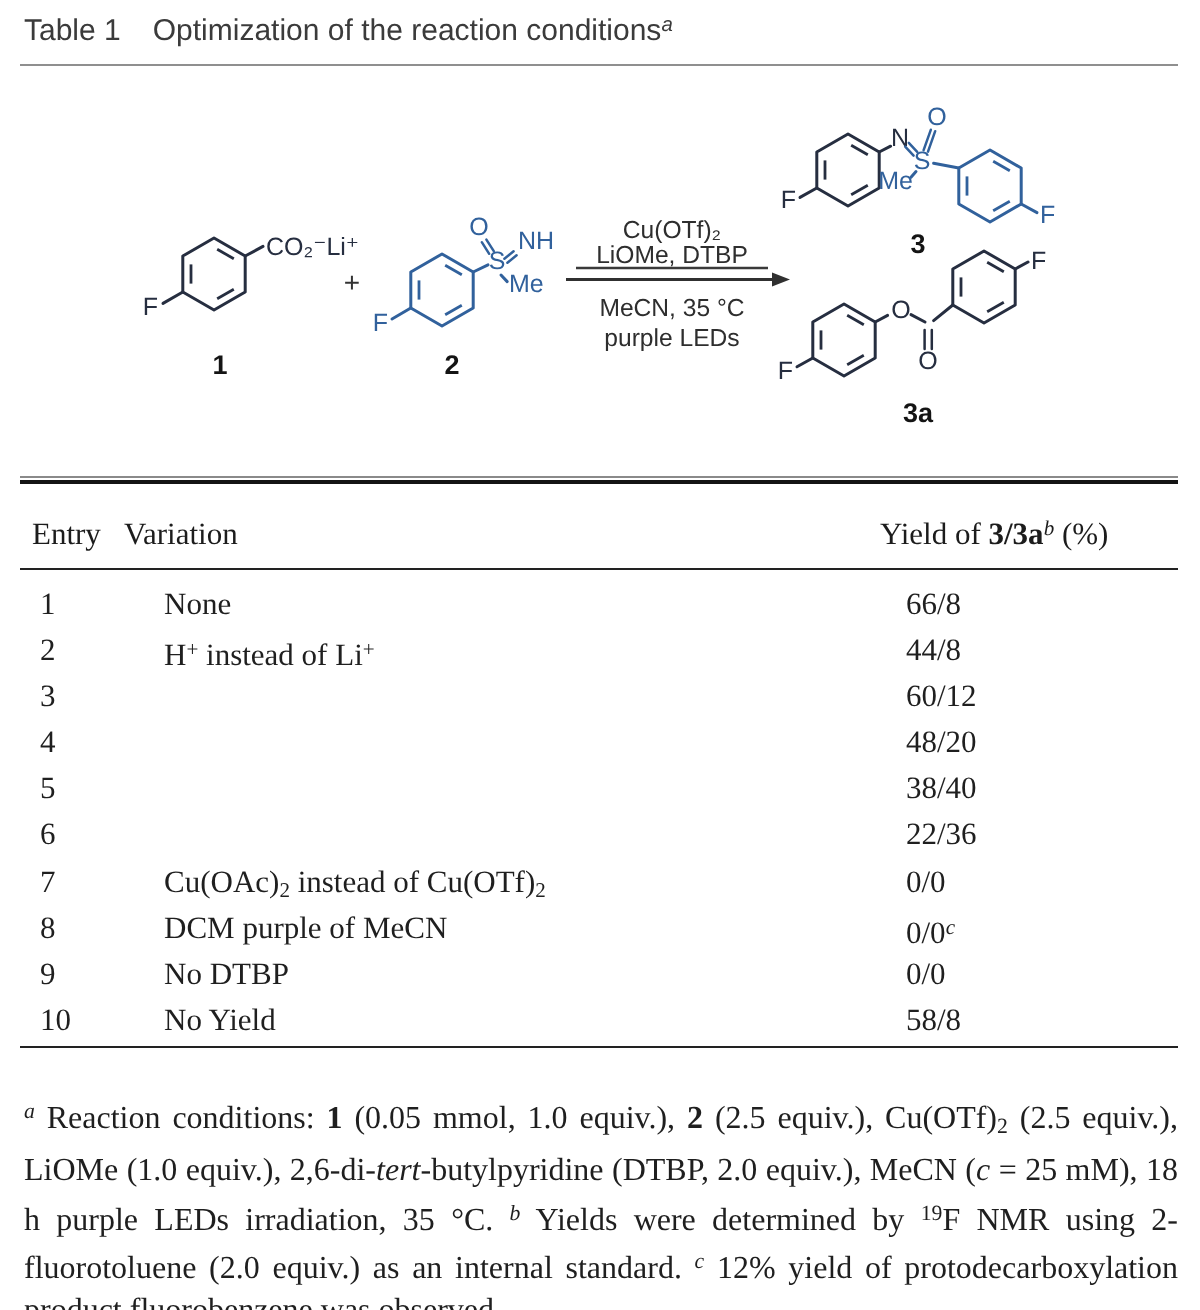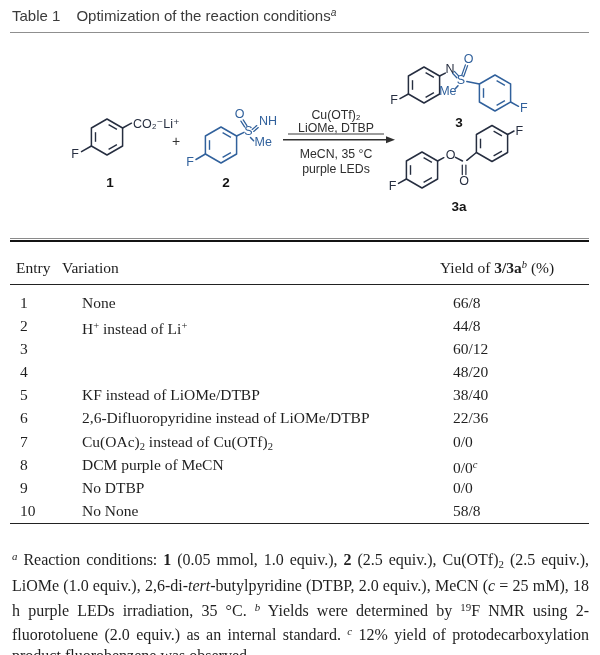--- a/index.html
+++ b/index.html
@@ -193,46 +193,44 @@
       <div class="trow">
         <div class="c-entry">3</div>
         <div class="c-yield"><span>60/12</span></div>
       </div>
       <div class="trow">
         <div class="c-entry">4</div>
         <div class="c-yield"><span>48/20</span></div>
       </div>
       <div class="trow">
         <div class="c-entry">5</div>
-        <div class="c-var"><span>KF instead of LiOMe/DTBP</span></div>
         <div class="c-yield"><span>38/40</span></div>
       </div>
       <div class="trow">
         <div class="c-entry">6</div>
-        <div class="c-var"><span>2,6-Difluoropyridine instead of LiOMe/DTBP</span></div>
         <div class="c-yield"><span>22/36</span></div>
       </div>
       <div class="trow">
         <div class="c-entry">7</div>
         <div class="c-var"><span>Cu(OAc)</span><span class="seg-sub">2</span><span> instead of Cu(OTf)</span><span class="seg-sub">2</span></div>
         <div class="c-yield"><span>0/0</span></div>
       </div>
       <div class="trow">
         <div class="c-entry">8</div>
         <div class="c-var"><span>DCM purple of MeCN</span></div>
         <div class="c-yield"><span>0/0</span><span class="seg-supi">c</span></div>
       </div>
       <div class="trow">
         <div class="c-entry">9</div>
         <div class="c-var"><span>No DTBP</span></div>
         <div class="c-yield"><span>0/0</span></div>
       </div>
       <div class="trow">
         <div class="c-entry">10</div>
-        <div class="c-var"><span>No None</span></div>
+        <div class="c-var"><span>No Yield</span></div>
         <div class="c-yield"><span>58/8</span></div>
       </div>
     </div>
 
   <div class="rule rule-bottom"></div>
 
   <p class="footnote"><span class="seg-supi">a</span><span> Reaction conditions: </span><span class="seg-b">1</span><span> (0.05 mmol, 1.0 equiv.), </span><span class="seg-b">2</span><span> (2.5 equiv.), Cu(OTf)</span><span class="seg-sub">2</span><span> (2.5 equiv.), LiOMe (1.0 equiv.), 2,6-di-</span><span class="seg-i">tert</span><span>-butylpyridine (DTBP, 2.0 equiv.), MeCN (</span><span class="seg-i">c</span><span> = 25 mM), 18 h purple LEDs irradiation, 35 °C. </span><span class="seg-supi">b</span><span> Yields were determined by </span><span class="seg-sup">19</span><span>F NMR using 2-fluorotoluene (2.0 equiv.) as an internal standard. </span><span class="seg-supi">c</span><span> 12% yield of protodecarboxylation product fluorobenzene was observed.</span></p>
 
 
 </div>

